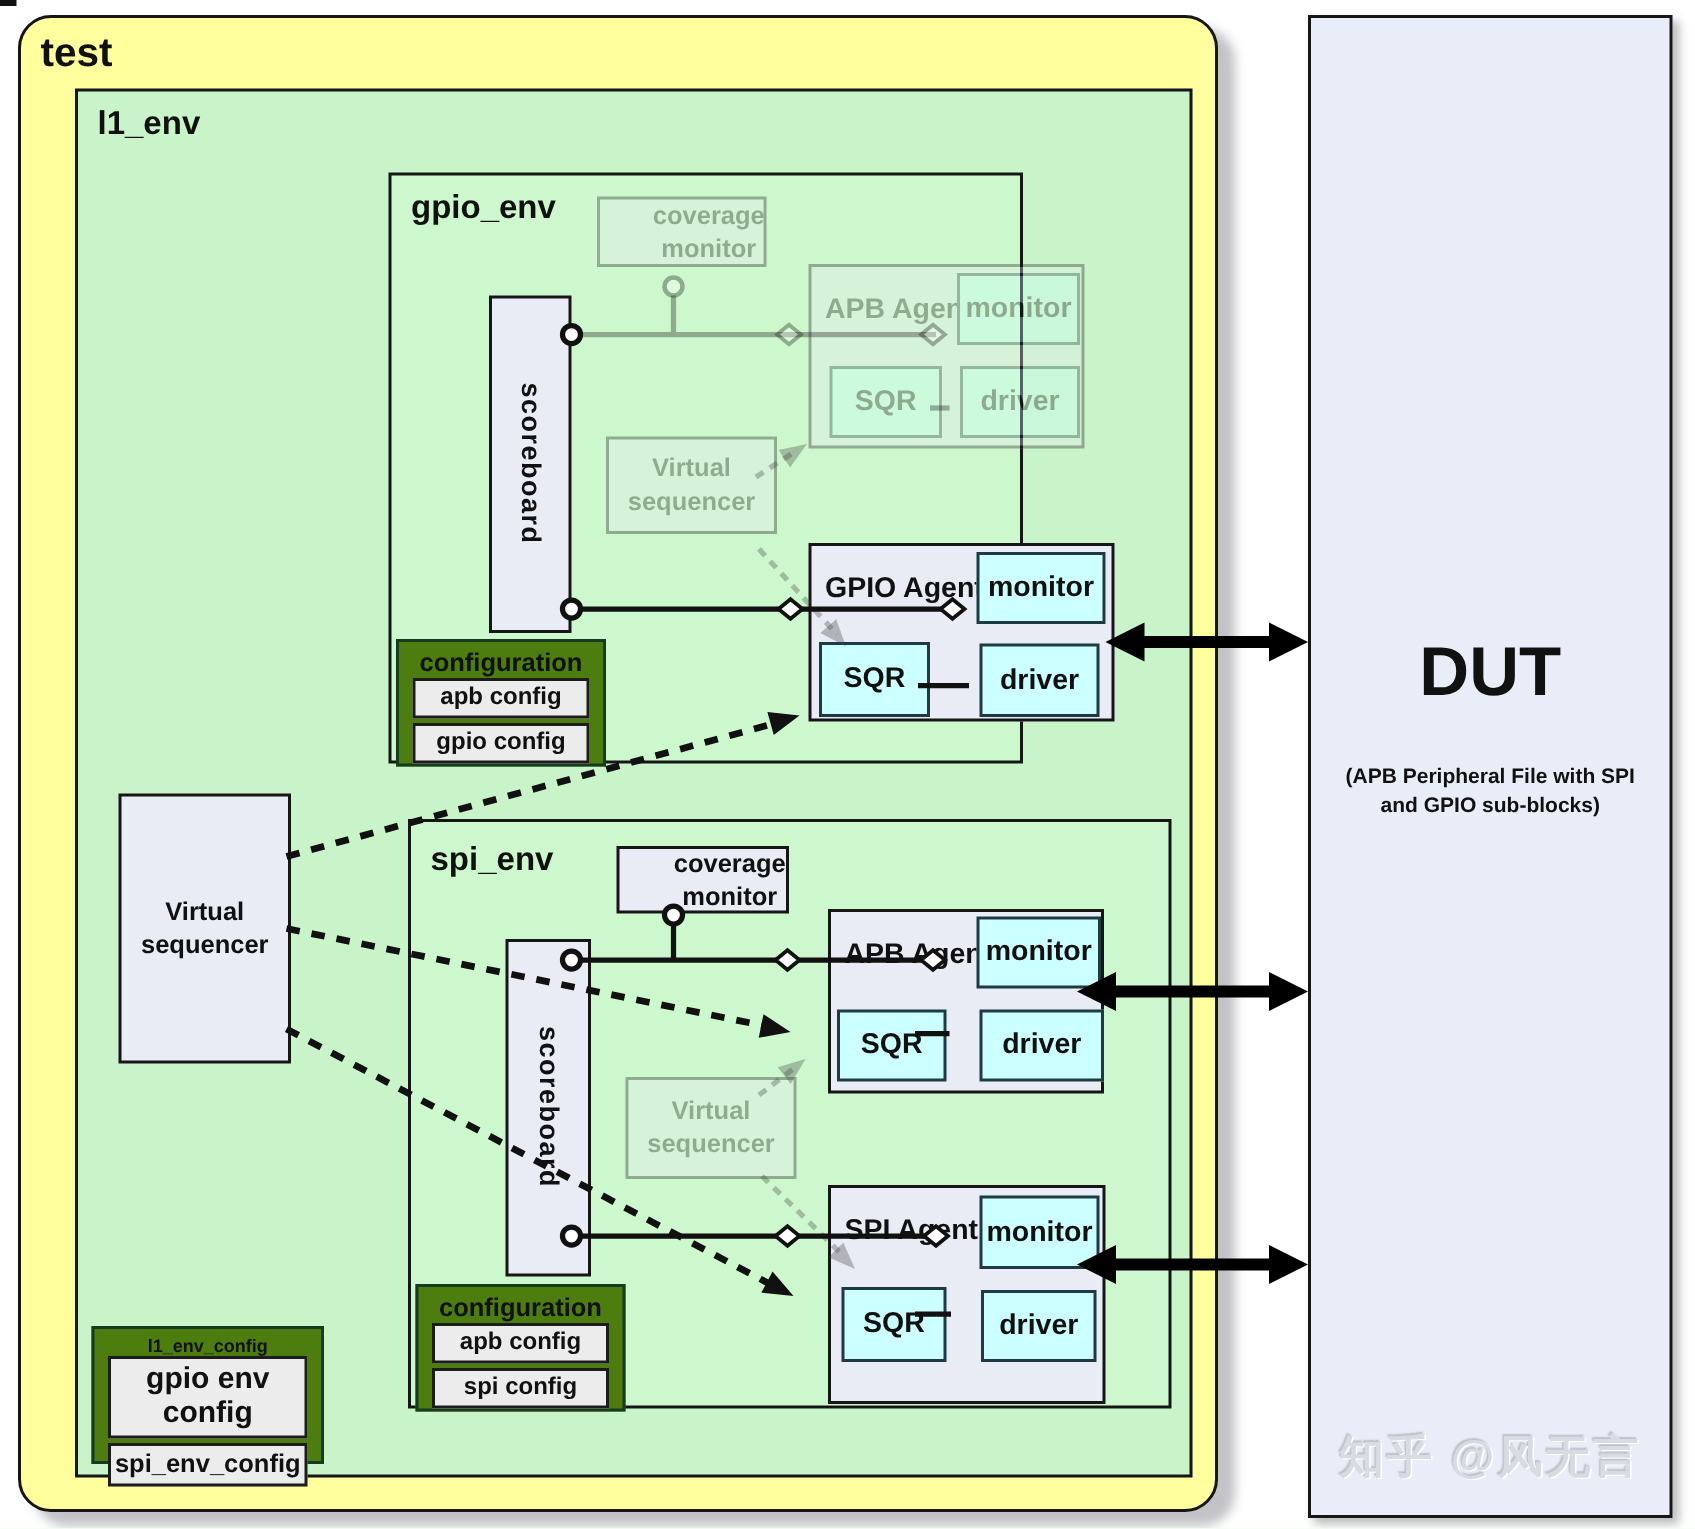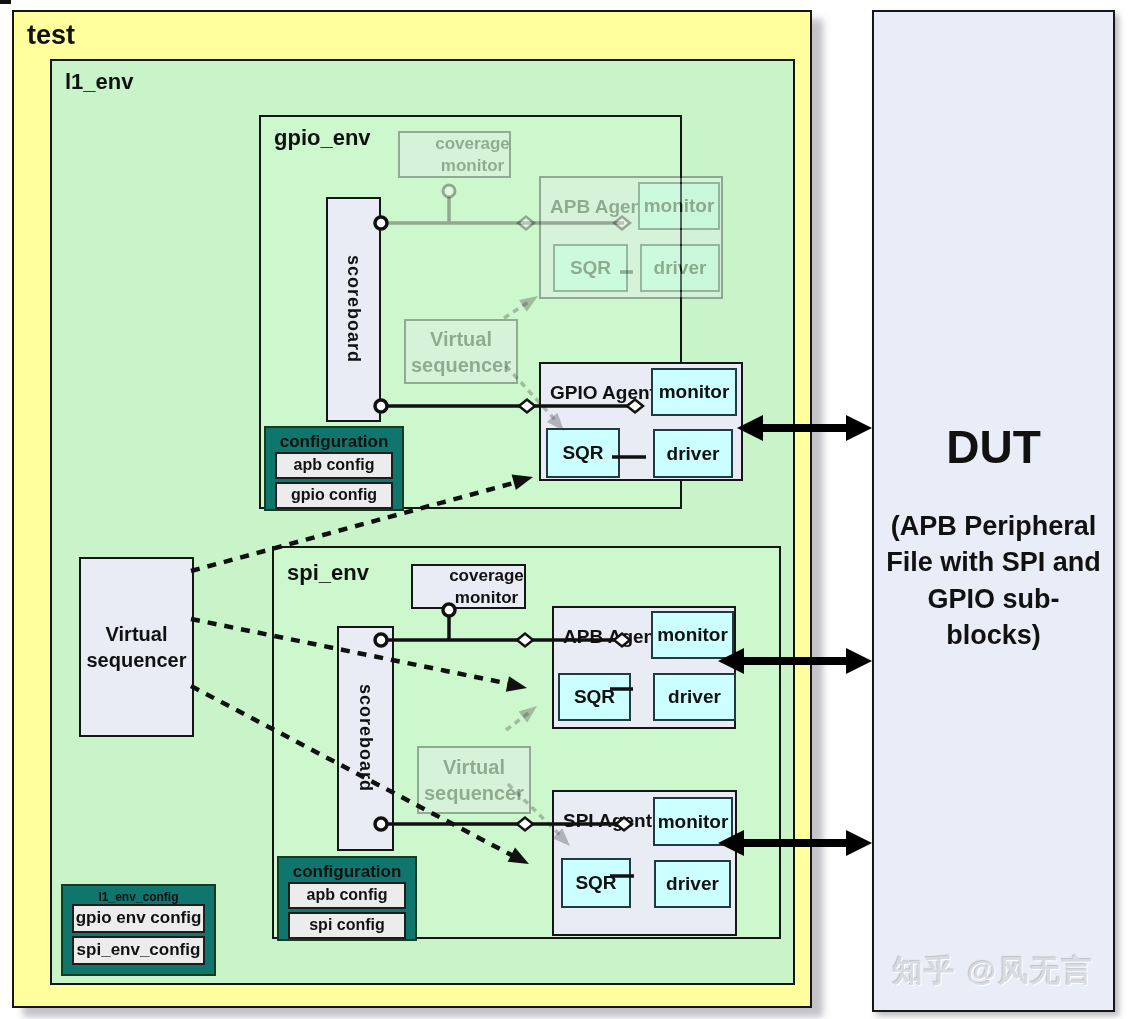--- a/index.html
+++ b/index.html
@@ -1,41 +1,41 @@
 <!DOCTYPE html>
 <html><head>
 <meta charset="utf-8">
 <style>
   html,body{margin:0;padding:0;background:#ffffff;}
   body{font-family:"Liberation Sans", sans-serif; color:#111;}
   #stage{position:relative;width:1130px;height:1019px;background:#ffffff;overflow:hidden;font-weight:bold;}
   .box{position:absolute;box-sizing:border-box;border:2px solid #161616;}
-  .yellow{background:#ffff9e;}
+  .yellow{background:#ffff9e;border-radius:22px;}
   .green{background:#cdf8cd;}
   .green2{background:#c9f4c9;}
   .lav{background:#e9ebf5;}
   .cyan{background:#ccffff;border:2px solid #203a44;}
-  .cfg{background:#0f766e;border:2px solid #173b1f;}
+  .cfg{background:#4d7c0f;border:2px solid #173b1f;}
   .corner-label{position:absolute;left:13px;top:8px;}
   .t-test{font-size:27px;}
   .t-env{font-size:22px;}
   .t-agent{font-size:19px;position:absolute;left:9px;top:8px;margin-top:10px;}
   .center{display:flex;align-items:center;justify-content:center;text-align:center;}
   .cell{font-size:19px;}
   .covmon{font-size:17px;line-height:1.25;padding-left:36px;}
-  .vseq{font-size:20px;line-height:1.3;margin-top:28px;}
+  .vseq{font-size:17px;line-height:1.3;}
   .vtext{writing-mode:vertical-rl;font-size:18px;letter-spacing:1px;}
   .cfg-title{font-size:17px;text-align:center;padding-top:4px;}
   .cfg-item{box-sizing:border-box;background:#ececec;border:2px solid #1d1d1d;margin:0 9px;text-align:center;font-size:16px;padding:2px 0 3px 0;}
   .cfg-item + .cfg-item{margin-top:3px;}
   .shadowed{box-shadow:11px 9px 7px rgba(120,120,130,0.45);}
   .ghost{position:absolute;inset:0;opacity:0.33;pointer-events:none;}
   #overlay{position:absolute;left:0;top:0;pointer-events:none;}
   .dut-title{font-size:46px;text-align:center;margin-top:408px;}
-  .dut-sub{font-size:27px;line-height:1.35;text-align:center;margin:34px auto 0 auto;width:218px;}
+  .dut-sub{font-size:14px;line-height:1.35;text-align:center;margin:34px auto 0 auto;width:218px;}
   .watermark{position:absolute;left:0;right:0;bottom:18px;text-align:center;font-size:30px;letter-spacing:2px;color:#d9dbe2;text-shadow:1px 1px 0 #ffffff,-1px -1px 1px #bfc1ca;}
   .artifact{position:absolute;left:0;top:0;width:11px;height:4px;background:#111;}
 </style>
 </head>
 <body>
 
 <div id="stage">
   <div class="artifact"></div>
 
   <div class="box yellow shadowed" style="left:12px;top:10px;width:800px;height:998px;">
@@ -43,21 +43,21 @@
 
     <div class="box green2" style="left:36px;top:47px;width:745px;height:926px;">
       <div class="corner-label t-env">l1_env</div>
 
       <div class="box lav center vseq" style="left:27px;top:468px;width:115px;height:180px;">
         <span>Virtual sequencer</span>
       </div>
 
       <div class="box cfg" style="left:9px;top:823px;width:155px;height:92px;">
         <div class="cfg-title" style="font-size:12px;">l1_env_config</div>
-        <div class="cfg-item" style="font-size:17px;">gpio env config</div>
+        <div class="cfg-item" style="font-size:20px;">gpio env config</div>
         <div class="cfg-item" style="font-size:17px;">spi_env_config</div>
       </div>
 
       <div class="box green" style="left:207px;top:54px;width:423px;height:394px;">
         <div class="corner-label t-env">gpio_env</div>
 
         <div class="ghost">
           <div class="box lav center covmon" style="left:137px;top:14px;width:113px;height:47px;">
             <span>coverage monitor</span>
           </div>

